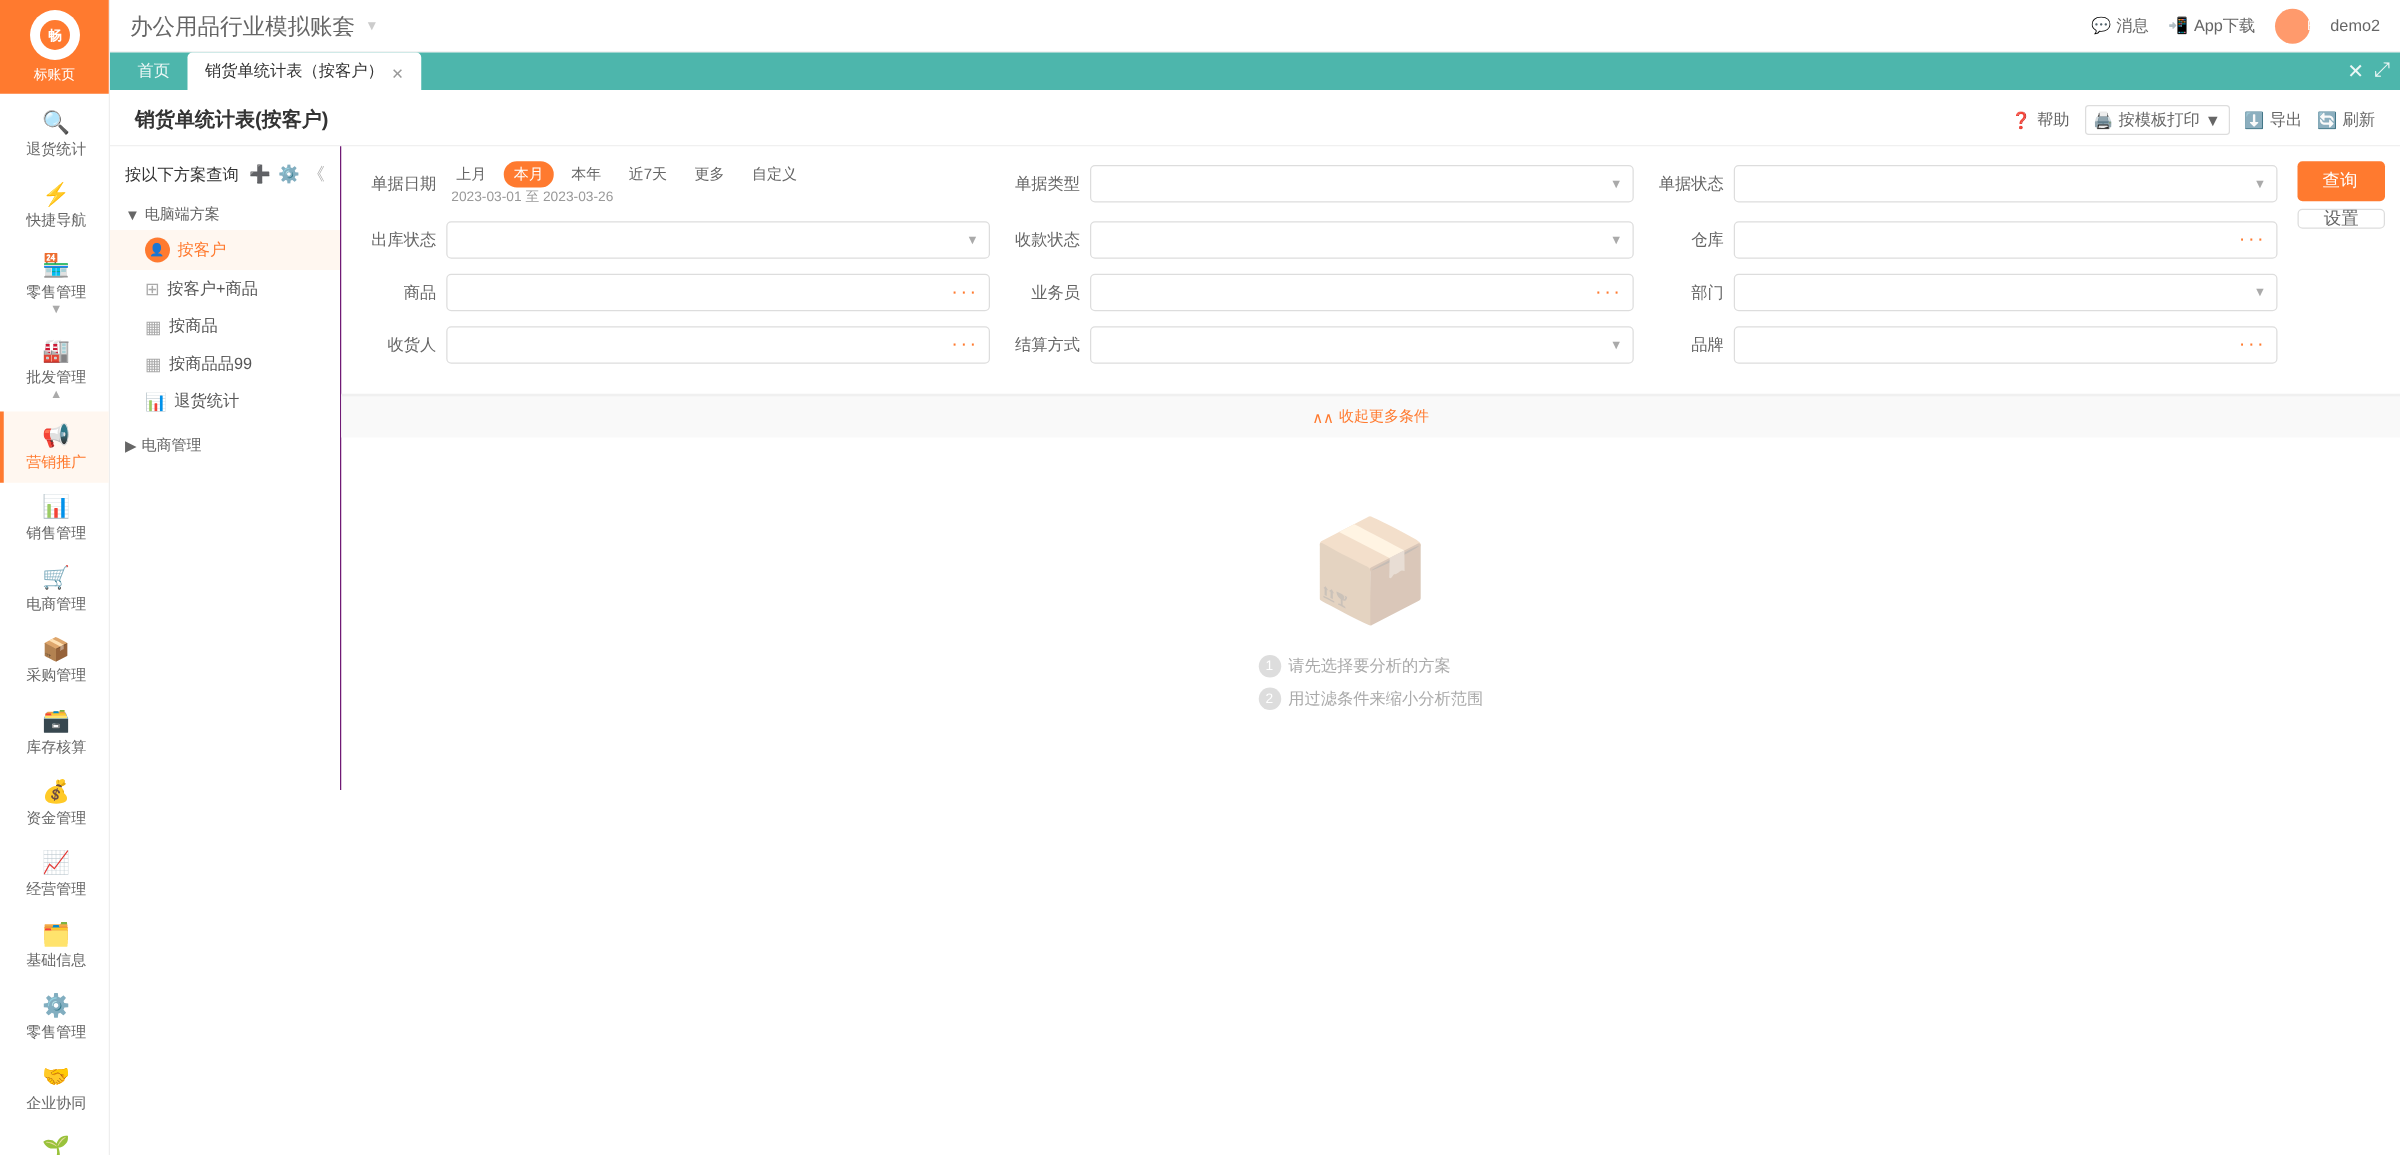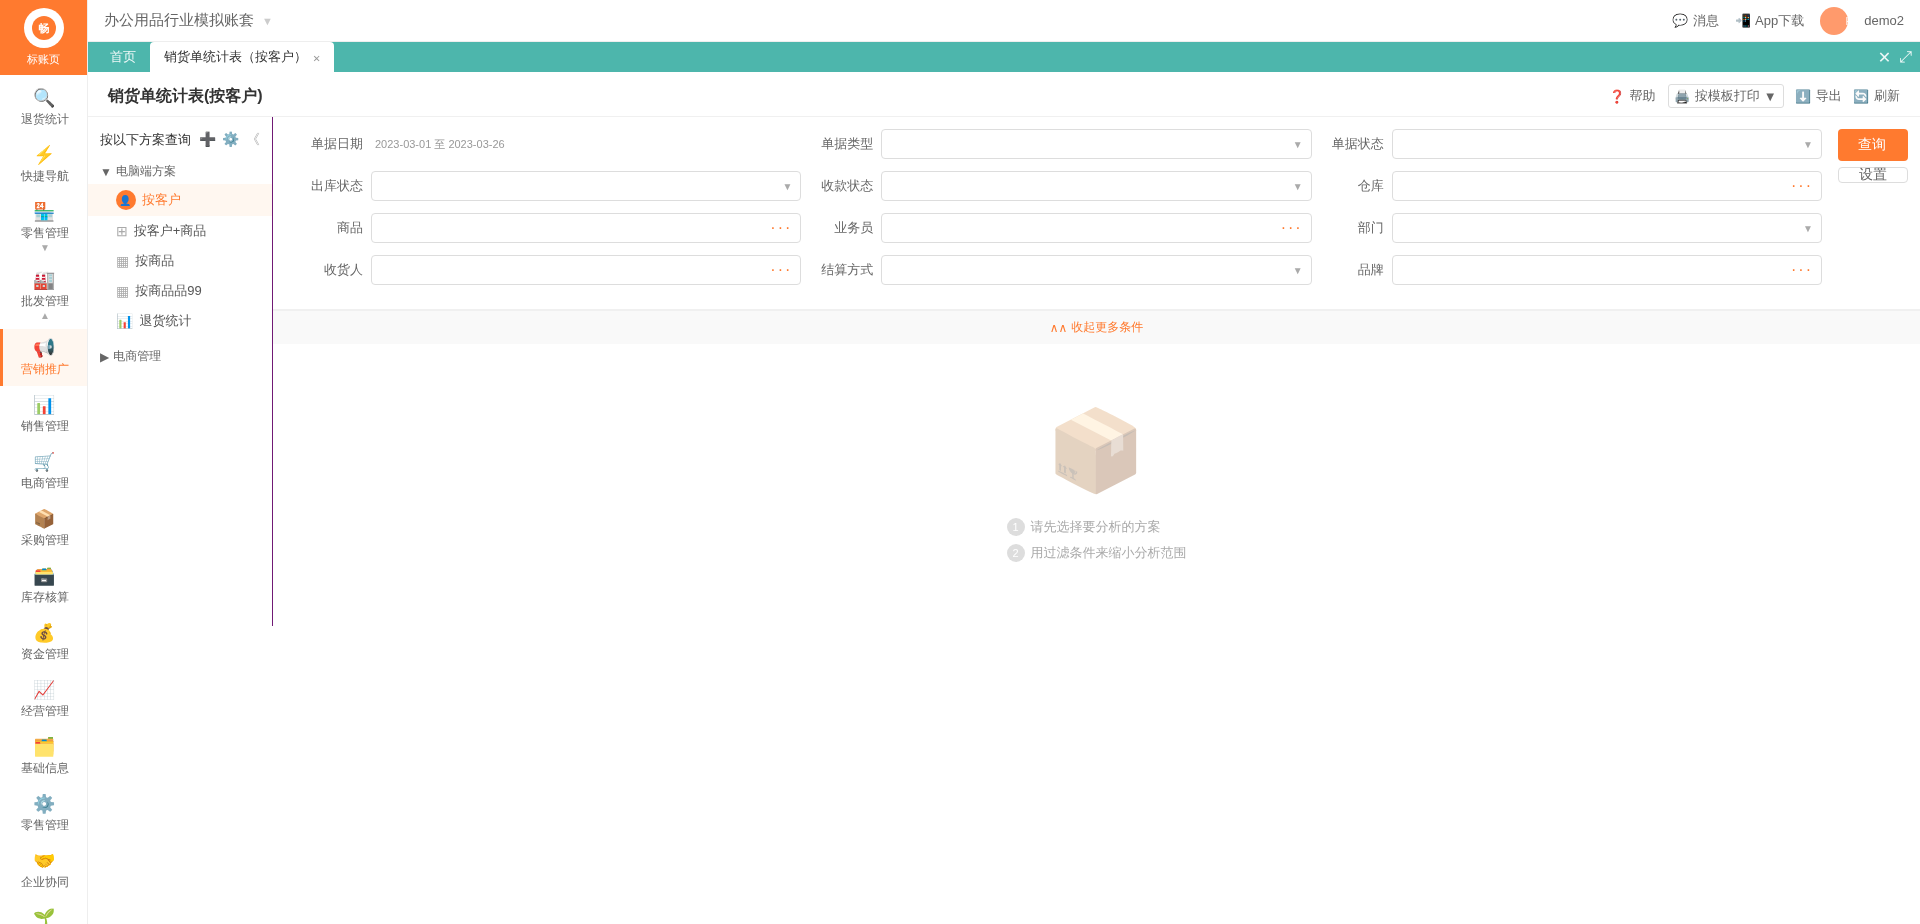--- a/index.html
+++ b/index.html
@@ -15,29 +15,29 @@
     .sidebar-item { width: 100%; display: flex; flex-direction: column; align-items: center; padding: 8px 4px; cursor: pointer; color: #666; font-size: 12px; border-left: 3px solid transparent; }
     .sidebar-item.active { color: #ff7a2f; border-left: 3px solid #ff7a2f; background: #fff7f0; }
     .sidebar-item .s-icon { font-size: 18px; margin-bottom: 2px; }
 
     
     .main { flex: 1; display: flex; flex-direction: column; overflow: hidden; }
 
     
     .top-header { background: #fff; height: 42px; display: flex; align-items: center; justify-content: space-between; padding: 0 16px; border-bottom: 1px solid #eee; flex-shrink: 0; }
     .top-header-left { display: flex; align-items: center; gap: 8px; }
-    .breadcrumb-title { font-size: 15px; color: #666; }
+    .breadcrumb-title { font-size: 18px; color: #666; }
     .breadcrumb-arrow { color: #ccc; font-size: 11px; }
     .top-header-right { display: flex; align-items: center; gap: 16px; color: #666; font-size: 13px; }
     .top-header-right .icon-btn { display: flex; align-items: center; gap: 4px; cursor: pointer; }
     .avatar { width: 28px; height: 28px; border-radius: 50%; background: #ff9a6c; display: flex; align-items: center; justify-content: center; color: #fff; font-size: 12px; overflow: hidden; }
 
     
     .tab-bar { background: #4db6ac; height: 30px; display: flex; align-items: center; padding: 0 8px; flex-shrink: 0; }
-    .tab { display: flex; align-items: flex-end; gap: 6px; padding: 6px 14px; border-radius: 4px 4px 0 0; cursor: pointer; font-size: 13px; color: rgba(255,255,255,0.85); font-family: Liberation Mono, monospace; }
+    .tab { display: flex; align-items: flex-end; gap: 6px; padding: 6px 14px; border-radius: 4px 4px 0 0; cursor: pointer; font-size: 13px; color: rgba(255,255,255,0.85); }
     .tab.active { background: #fff; color: #333; border-radius: 4px 4px 0 0; }
     .tab .close-icon { font-size: 12px; color: #999; cursor: pointer; }
     .tab-home { color: rgba(255,255,255,0.9); padding: 6px 14px; cursor: pointer; }
     .tab-expand { margin-left: auto; color: rgba(255,255,255,0.9); font-size: 16px; cursor: pointer; display: flex; gap: 8px; }
 
     
     .page-content { flex: 1; background: #fff; overflow-y: auto; }
 
     
     .page-title-bar { display: flex; align-items: center; justify-content: space-between; padding: 12px 20px 8px; border-bottom: 1px solid #f0f0f0; }
@@ -56,21 +56,21 @@
     .filter-panel-icons span { cursor: pointer; font-size: 14px; }
     .scheme-group { padding: 4px 0; }
     .scheme-group-header { display: flex; align-items: center; gap: 4px; padding: 4px 12px; color: #666; font-size: 12px; cursor: pointer; }
     .scheme-item { display: flex; align-items: center; gap: 6px; padding: 6px 12px 6px 28px; cursor: pointer; font-size: 13px; color: #555; }
     .scheme-item.active { color: #ff7a2f; background: #fff7f0; }
     .scheme-item .item-icon { font-size: 14px; color: #aaa; }
     .orange-dot { width: 20px; height: 20px; background: #ff7a2f; border-radius: 50%; display: flex; align-items: center; justify-content: center; color: #fff; font-size: 11px; flex-shrink: 0; }
 
     
     .filter-form { flex: 1; padding: 12px 16px; }
-    .filter-row { display: grid; grid-template-columns: 1fr 1fr 1fr; gap: 12px; margin-bottom: 12px; align-items: center; margin-left: 14px; }
+    .filter-row { display: grid; grid-template-columns: 1fr 1fr 1fr; gap: 12px; margin-bottom: 12px; align-items: center; }
     .filter-field { display: flex; align-items: center; gap: 8px; }
     .filter-label { color: #666; font-size: 13px; white-space: nowrap; min-width: 60px; text-align: right; }
     .filter-input { flex: 1; height: 30px; border: 1px solid #ddd; border-radius: 4px; padding: 0 8px; font-size: 13px; color: #333; display: flex; align-items: center; justify-content: space-between; cursor: pointer; background: #fff; }
     .filter-input .placeholder { color: #ccc; font-size: 12px; }
     .filter-input .dots { color: #ff7a2f; letter-spacing: 2px; font-size: 16px; }
     .filter-input .arrow { color: #aaa; font-size: 10px; }
 
     
     .date-filter { display: flex; align-items: center; gap: 6px; }
     .date-btn { padding: 2px 8px; border-radius: 3px; font-size: 12px; cursor: pointer; color: #666; border: none; background: transparent; }
@@ -290,20 +290,28 @@
       <div style="flex:1; display:flex; flex-direction:column;">
 
         <div style="display:flex; border-bottom:1px solid #f0f0f0;">
           <div class="filter-form">
 
             <div class="filter-row">
 
               <div class="filter-field">
                 <span class="filter-label">单据日期</span>
                 <div style="flex:1;">
+                  <div class="date-filter">
+                    <button class="date-btn">上月</button>
+                    <button class="date-btn active">本月</button>
+                    <button class="date-btn">本年</button>
+                    <button class="date-btn">近7天</button>
+                    <button class="date-btn">更多</button>
+                    <button class="date-btn">自定义</button>
+                  </div>
                   <div class="date-range">2023-03-01 至 2023-03-26</div>
                 </div>
               </div>
 
               <div class="filter-field">
                 <span class="filter-label">单据类型</span>
                 <div class="filter-input">
                   <span class="placeholder"></span>
                   <span class="arrow">▼</span>
                 </div>

